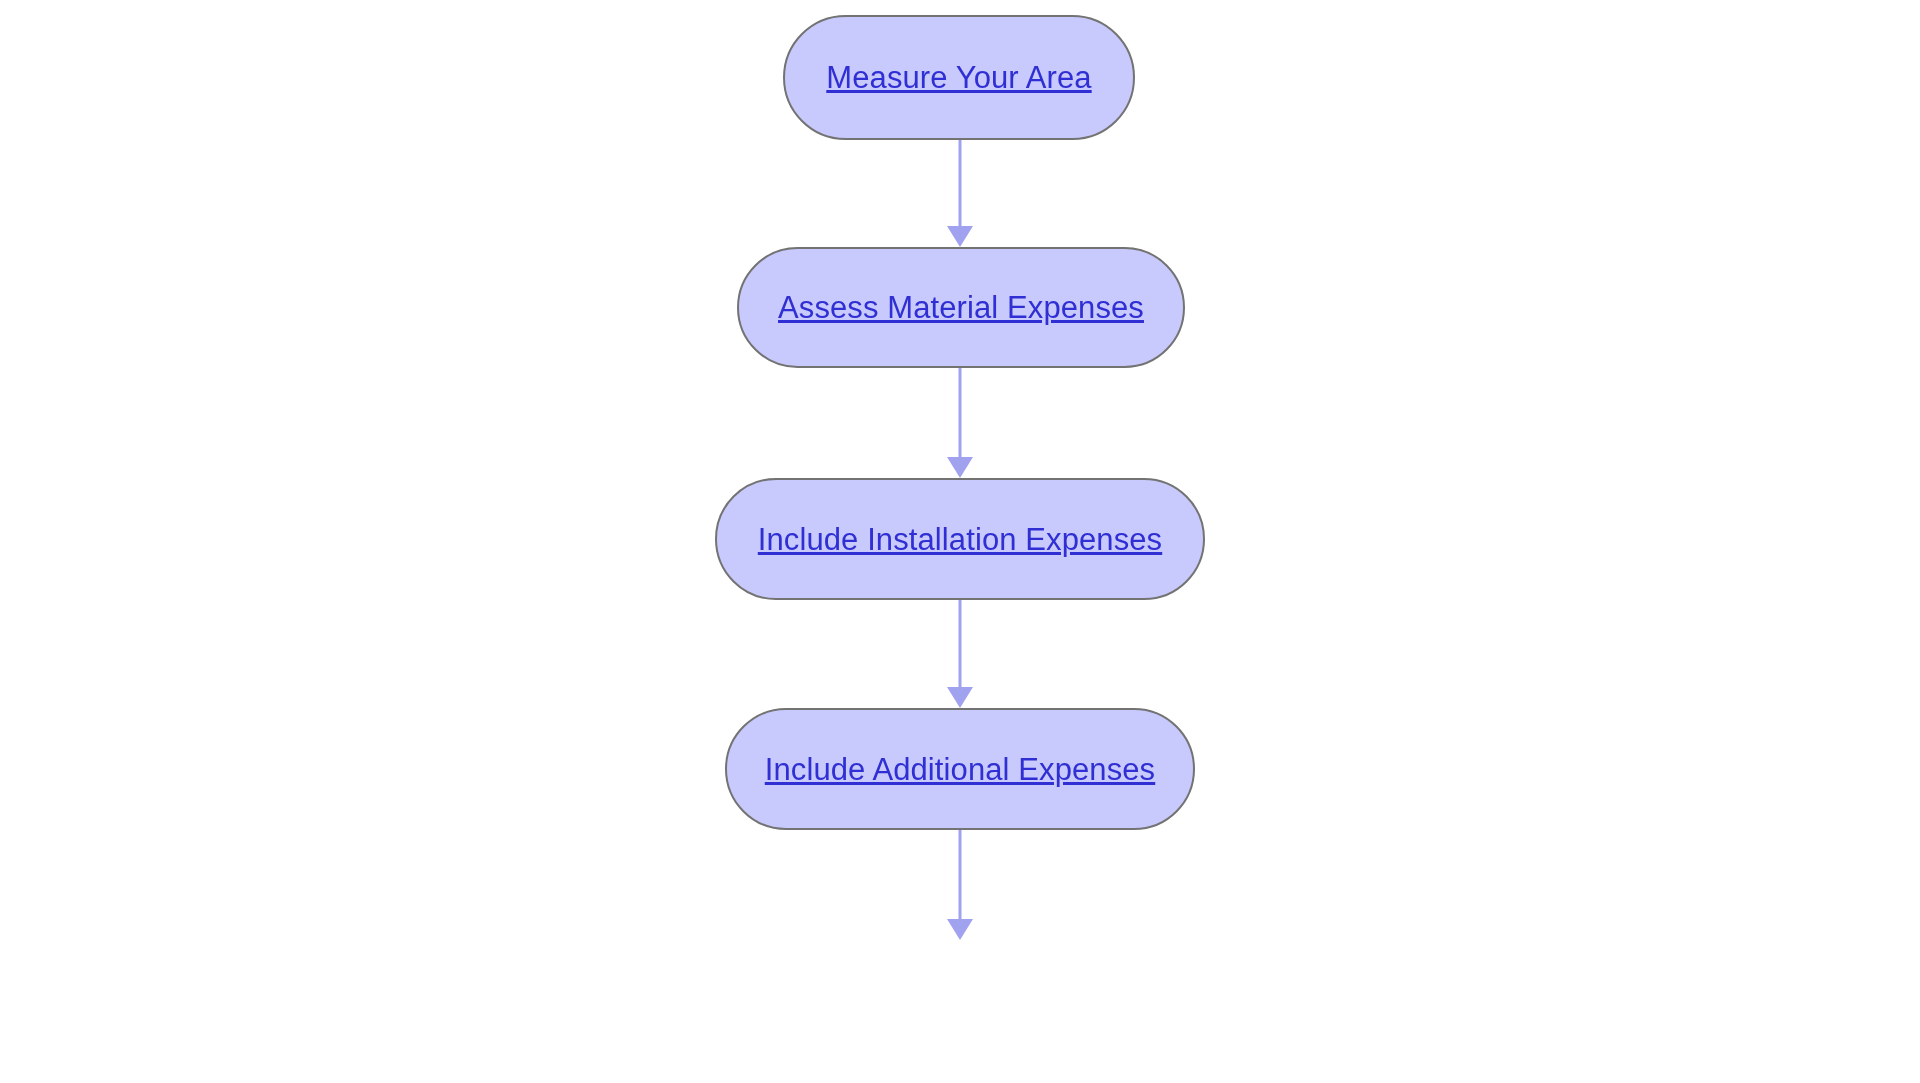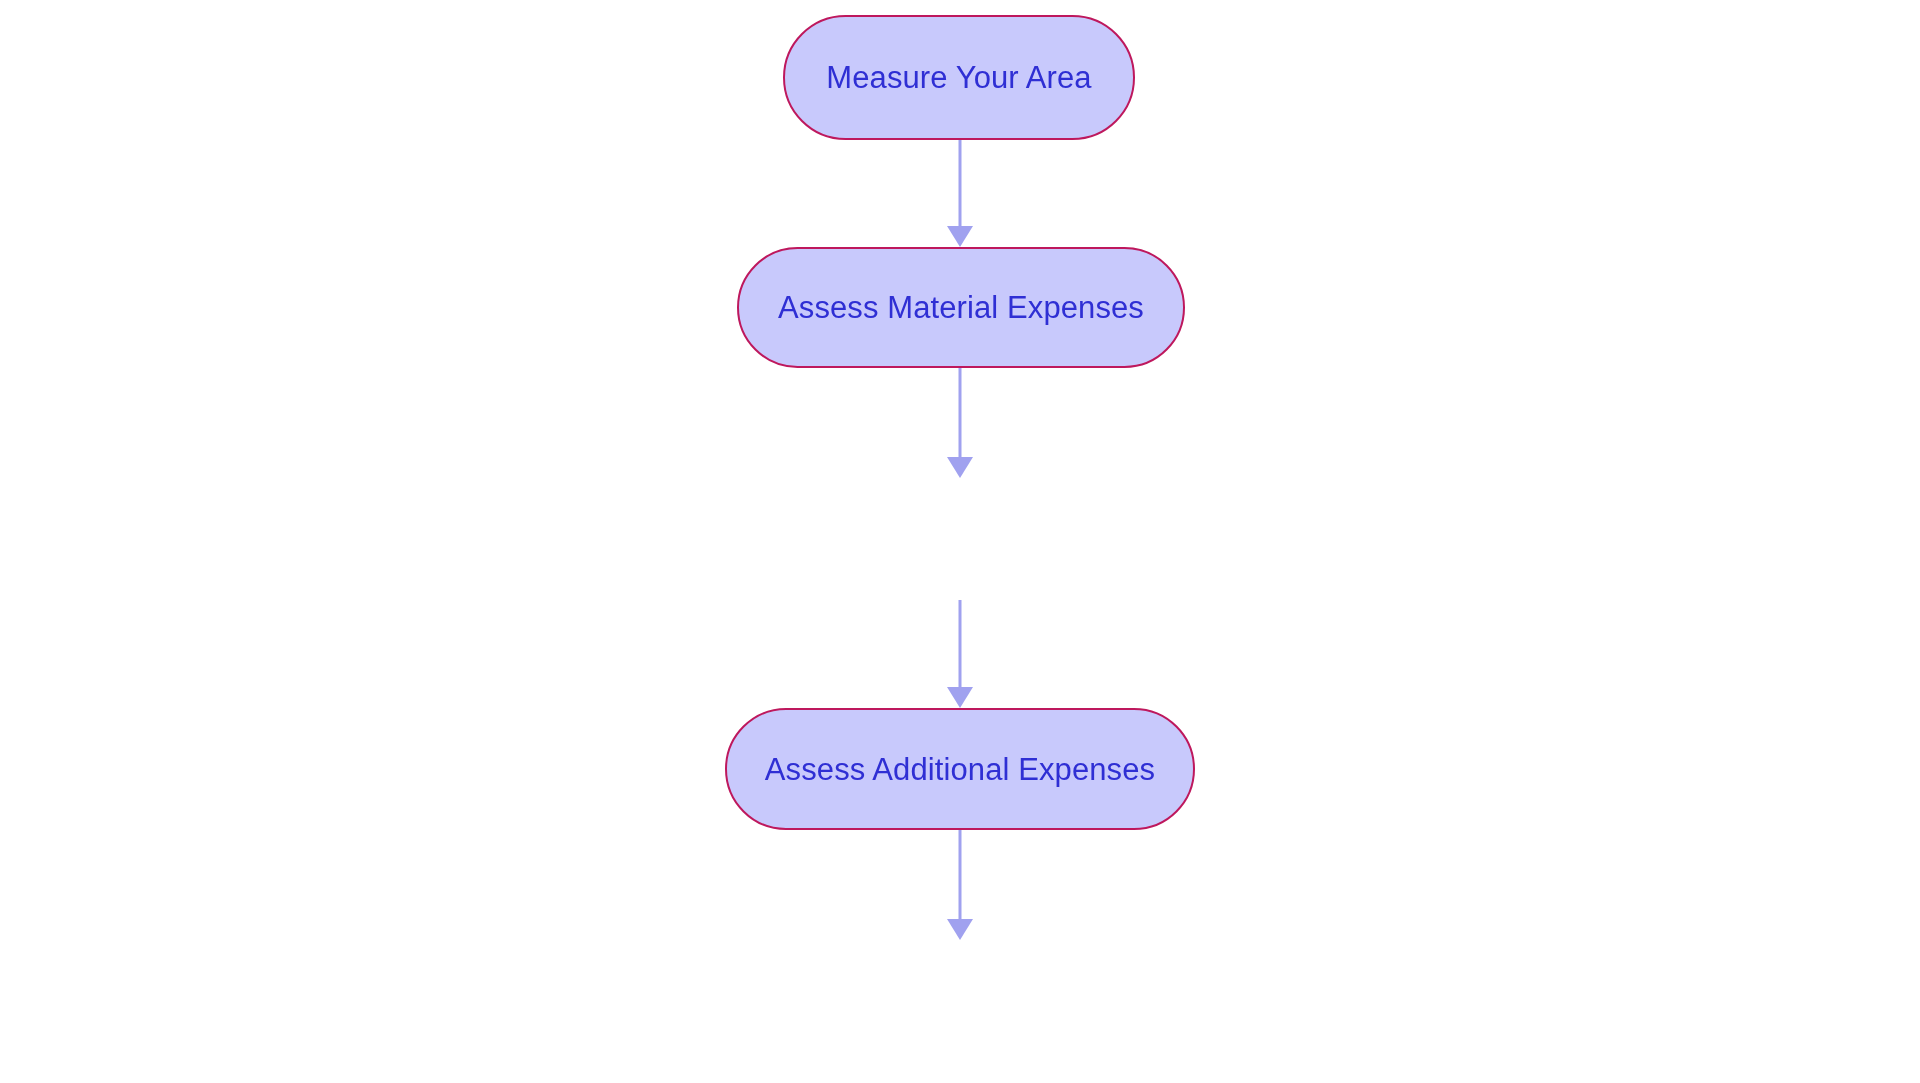--- a/index.html
+++ b/index.html
@@ -21,29 +21,30 @@
     background: #ffffff;
   }
 
   .flow-node {
     position: absolute;
     box-sizing: border-box;
     display: flex;
     align-items: center;
     justify-content: center;
     background: #c8c9fc;
-    border: 2px solid #be185d;
+    border: 2px solid #737373;
     border-radius: 999px;
     color: #2f2fd4;
     font-size: 31px;
     font-weight: 400;
     letter-spacing: 0.1px;
     line-height: 1;
     white-space: nowrap;
     user-select: none;
+    text-decoration: underline;
   }
 
   .node-label {
     color: #2f2fd4;
     font-size: 31px;
     line-height: 1;
     pointer-events: none;
   }
 
   .flow-edge {
@@ -97,19 +98,22 @@
   </div>
 
   <div class="flow-node" style="left:783px; top:15px; width:352px; height:125px;">
     <span class="node-label">Measure Your Area</span>
   </div>
 
   <div class="flow-node" style="left:737px; top:247px; width:448px; height:121px;">
     <span class="node-label">Assess Material Expenses</span>
   </div>
 
+  <div class="flow-node" style="left:715px; top:478px; width:490px; height:122px;">
+    <span class="node-label">Include Installation Expenses</span>
+  </div>
 
   <div class="flow-node" style="left:725px; top:708px; width:470px; height:122px;">
-    <span class="node-label">Assess Additional Expenses</span>
+    <span class="node-label">Include Additional Expenses</span>
   </div>
 
 
 </div>
 
 </body></html>

